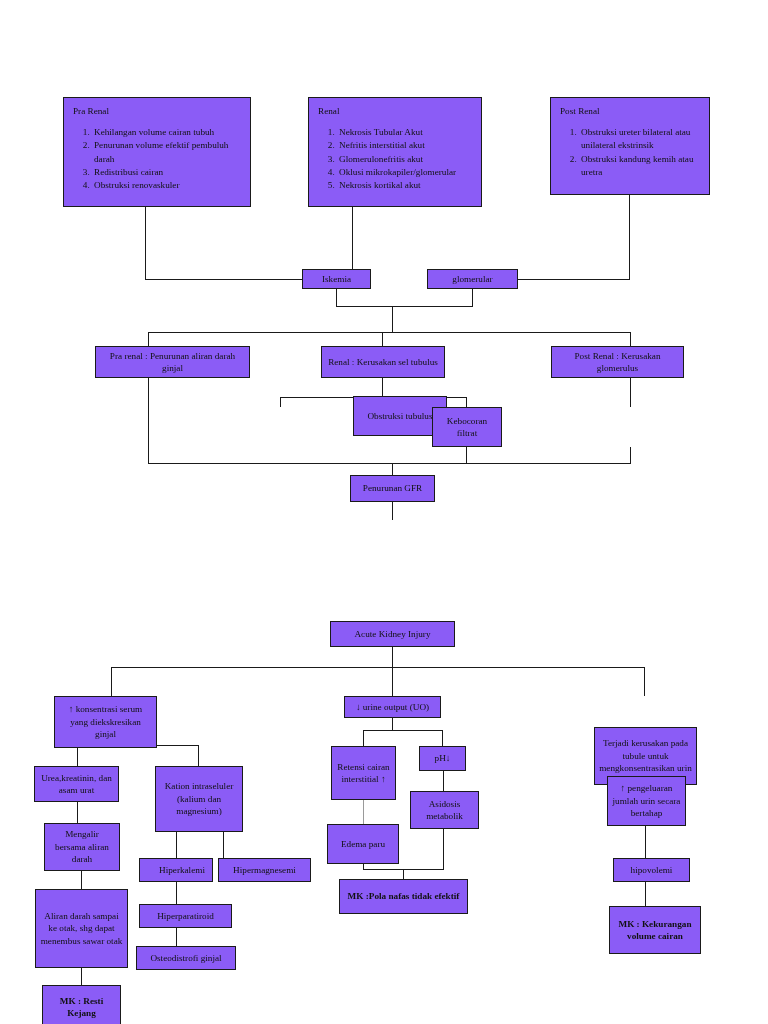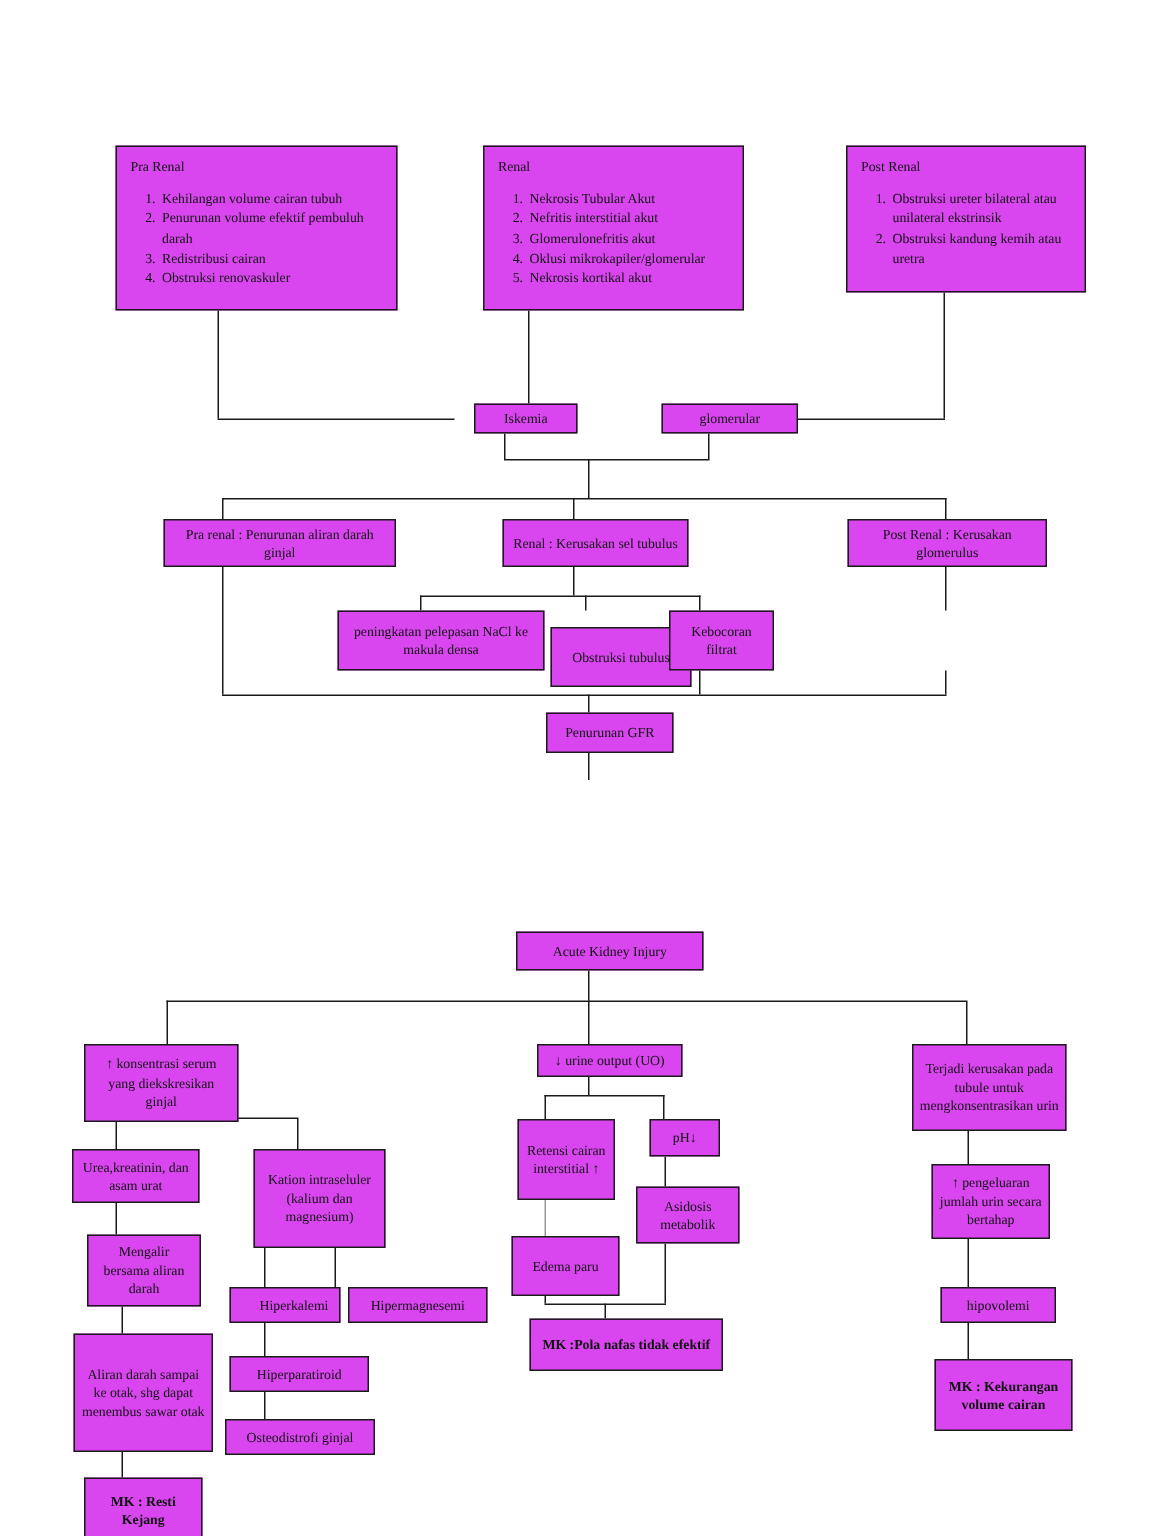--- a/index.html
+++ b/index.html
@@ -13,30 +13,29 @@
     height: 1024px;
     background: #ffffff;
     overflow: hidden;
     font-family: "Liberation Serif", "DejaVu Serif", serif;
     color: #111111;
   }
   .box {
     position: absolute;
     box-sizing: border-box;
     border: 1.2px solid #1a1a1a;
-    background: #d946ef;
+    background: #8b5cf6;
     display: flex;
     align-items: center;
     justify-content: center;
     text-align: center;
     font-size: 9.2px;
     line-height: 1.35;
     padding: 3px 4px;
     z-index: 3;
-    margin-left: 14px;
   }
   .box.list {
     display: block;
     text-align: left;
     padding: 7px 9px;
   }
   .box .hdr {
     display: block;
     font-size: 9.2px;
     margin-bottom: 9px;
@@ -133,25 +132,22 @@
   <div class="box" style="left:551px; top:346px; width:133px; height:32px;">
     <span>Post Renal : Kerusakan glomerulus</span>
   </div>
 
   <div class="ln v" style="left:382px; top:378px; height:19px;"></div>
   <div class="ln h" style="left:280px; top:397px; width:187px;"></div>
   <div class="ln v" style="left:280px; top:397px; height:10px;"></div>
   <div class="ln v" style="left:390px; top:397px; height:10px;"></div>
   <div class="ln v" style="left:466px; top:397px; height:10px;"></div>
 
-  <div class="box" style="left:211px; top:407px; width:138px; height:40px;">
-    <span>peningkatan pelepasan NaCl ke makula densa</span>
-  </div>
-
-  <div class="box" style="left:353px; top:418px; width:94px; height:40px;">
+
+  <div class="box" style="left:353px; top:396px; width:94px; height:40px;">
     <span>Obstruksi tubulus</span>
   </div>
 
   <div class="box" style="left:432px; top:407px; width:70px; height:40px;">
     <span>Kebocoran filtrat</span>
   </div>
 
 
   <div class="ln v" style="left:630px; top:378px; height:29px;"></div>
 
@@ -169,21 +165,21 @@
   <div class="box" style="left:330px; top:621px; width:125px; height:26px;">
     <span>Acute Kidney Injury</span>
   </div>
 
   <div class="ln v" style="left:392px; top:647px; height:20px;"></div>
   <div class="ln h" style="left:111px; top:667px; width:533px;"></div>
   <div class="ln v" style="left:111px; top:667px; height:29px;"></div>
   <div class="ln v" style="left:392px; top:667px; height:29px;"></div>
   <div class="ln v" style="left:644px; top:667px; height:29px;"></div>
 
-  <div class="box" style="left:42px; top:696px; width:103px; height:52px;">
+  <div class="box" style="left:54px; top:696px; width:103px; height:52px;">
     <span>↑ konsentrasi serum yang diekskresikan ginjal</span>
   </div>
 
   <div class="ln v" style="left:77px; top:748px; height:18px;"></div>
   <div class="ln h" style="left:157px; top:745px; width:41px;"></div>
   <div class="ln v" style="left:198px; top:745px; height:21px;"></div>
 
   <div class="box" style="left:34px; top:766px; width:85px; height:36px;">
     <span>Urea,kreatinin, dan asam urat</span>
   </div>
@@ -264,21 +260,21 @@
 
   <div class="ln v" style="left:363px; top:848px; height:21px;"></div>
   <div class="ln v" style="left:443px; top:829px; height:40px;"></div>
   <div class="ln h" style="left:363px; top:869px; width:81px;"></div>
   <div class="ln v" style="left:403px; top:869px; height:10px;"></div>
 
   <div class="box bold" style="left:339px; top:879px; width:129px; height:35px;">
     <span>MK :Pola nafas tidak efektif</span>
   </div>
 
-  <div class="box" style="left:594px; top:696px; width:103px; height:58px;">
+  <div class="box" style="left:594px; top:727px; width:103px; height:58px;">
     <span>Terjadi kerusakan pada tubule untuk mengkonsentrasikan urin</span>
   </div>
 
   <div class="ln v" style="left:645px; top:754px; height:22px;"></div>
 
   <div class="box" style="left:607px; top:776px; width:79px; height:50px;">
     <span>↑ pengeluaran jumlah urin secara bertahap</span>
   </div>
 
   <div class="ln v" style="left:645px; top:826px; height:32px;"></div>

